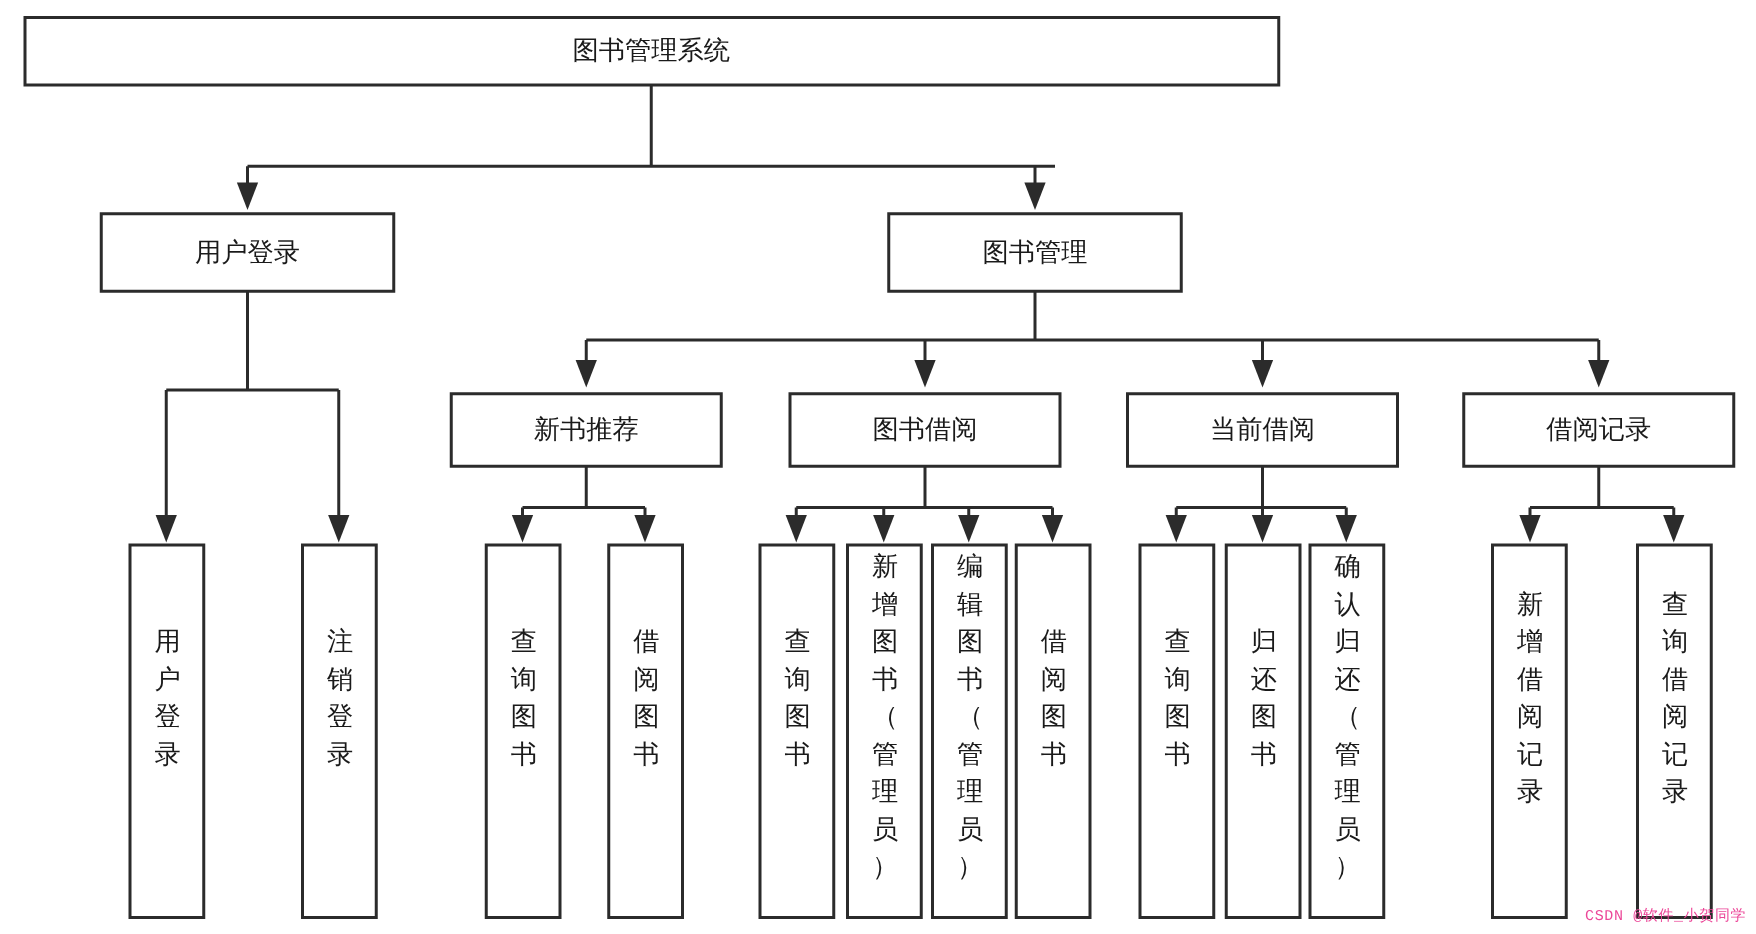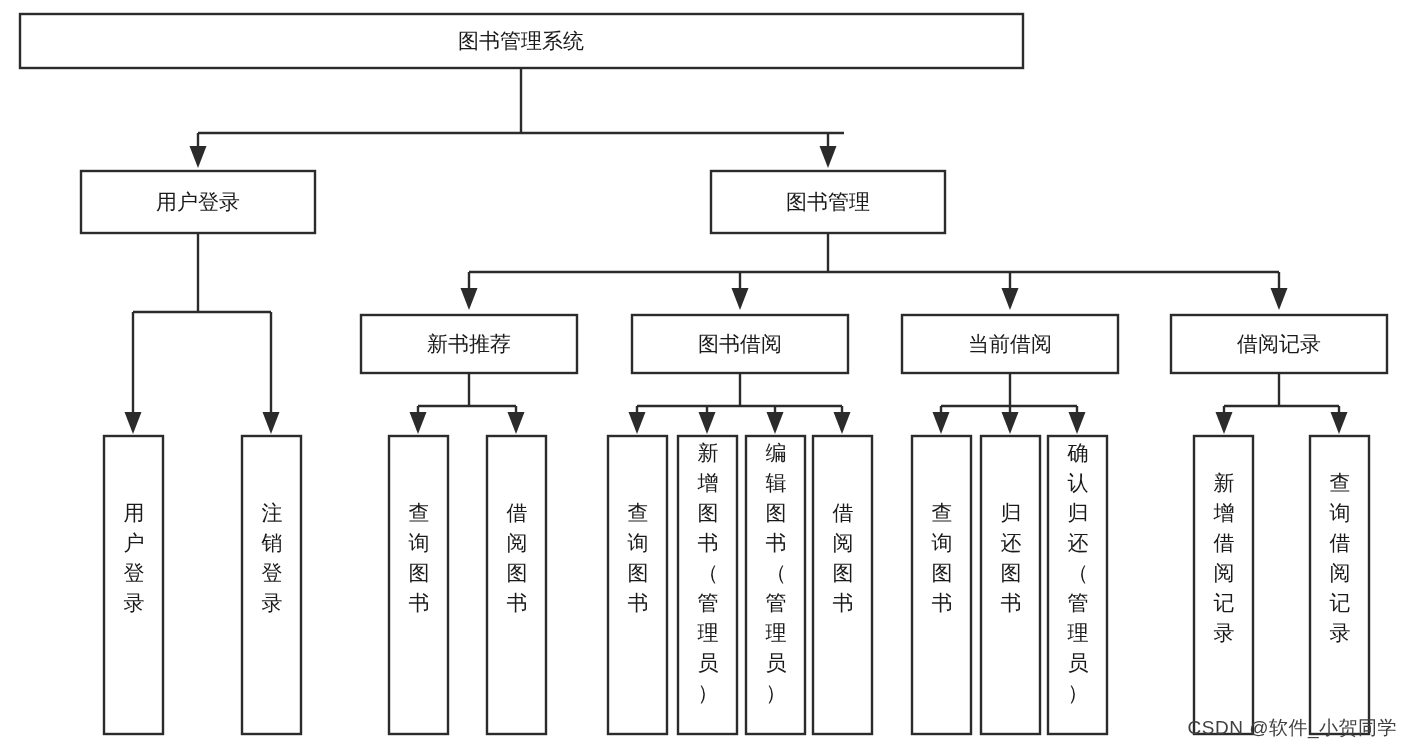--- a/index.html
+++ b/index.html
@@ -52,23 +52,23 @@
   .node-label-v {
     font-family: "Liberation Sans", "DejaVu Sans", sans-serif;
     font-size: 21px;
     fill: #1a1a1a;
     text-anchor: middle;
   }
   .watermark {
     position: absolute;
     right: 8px;
     bottom: 6px;
-    font-family: Liberation Sans, sans-serif;
-    font-size: 19px;
-    color: #404040;
+    font-family: Liberation Mono, monospace;
+    font-size: 12px;
+    color: #ec4899;
     white-space: nowrap;
     letter-spacing: 0.5px;
     pointer-events: none;
   }
 </style>
 </head>
 <body>
 
 <div id="diagram-root">
 

